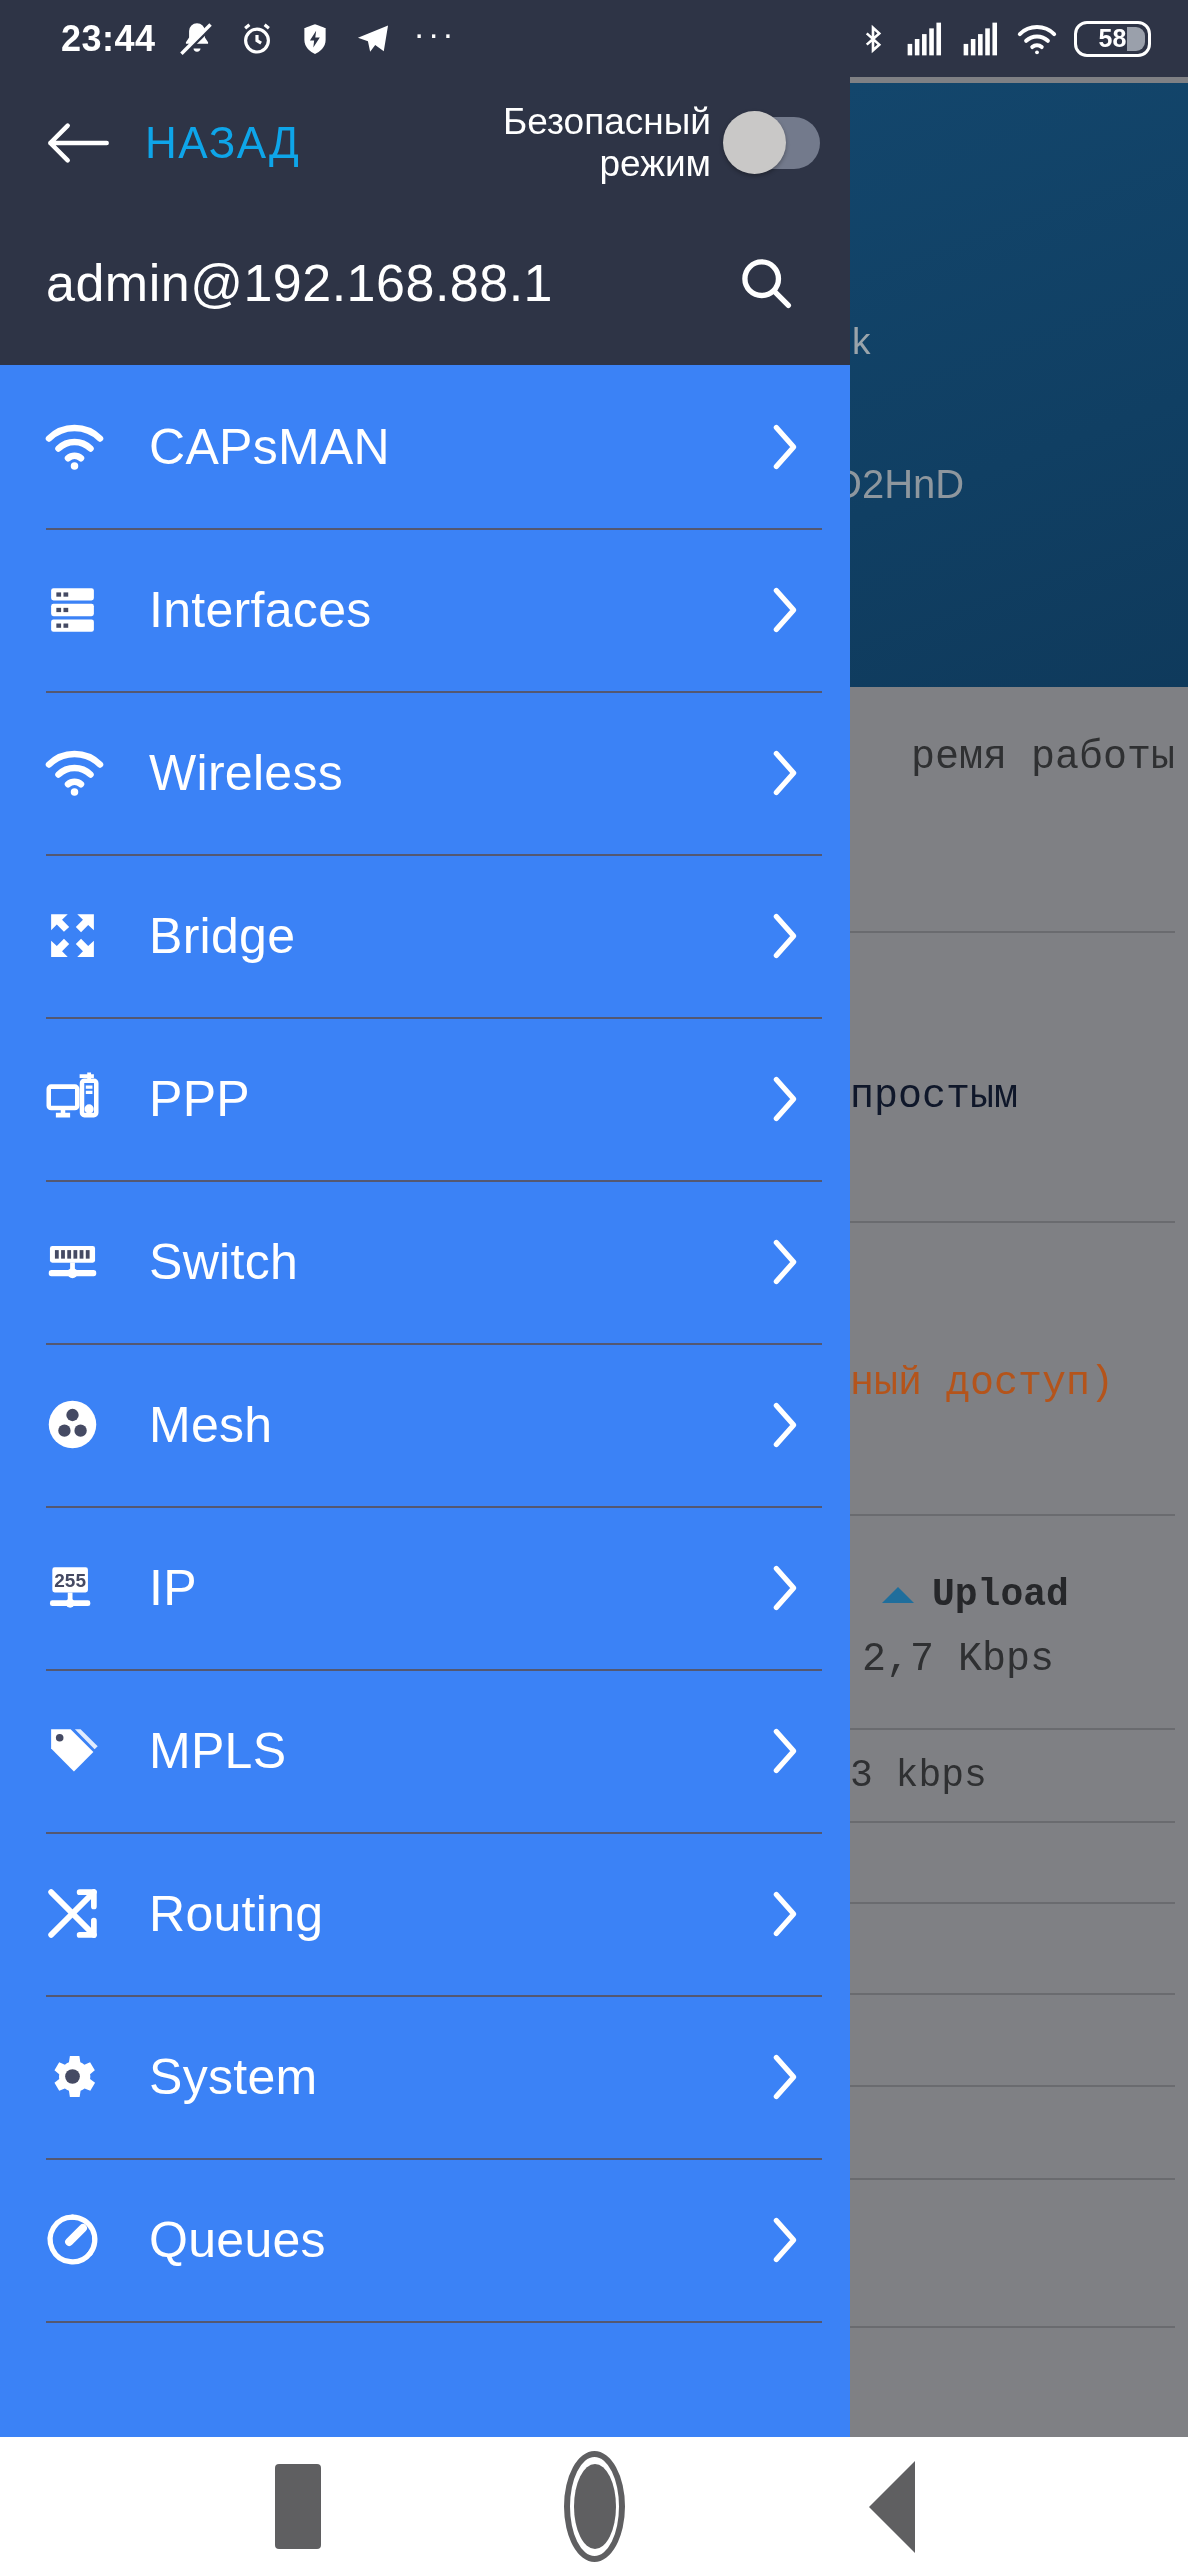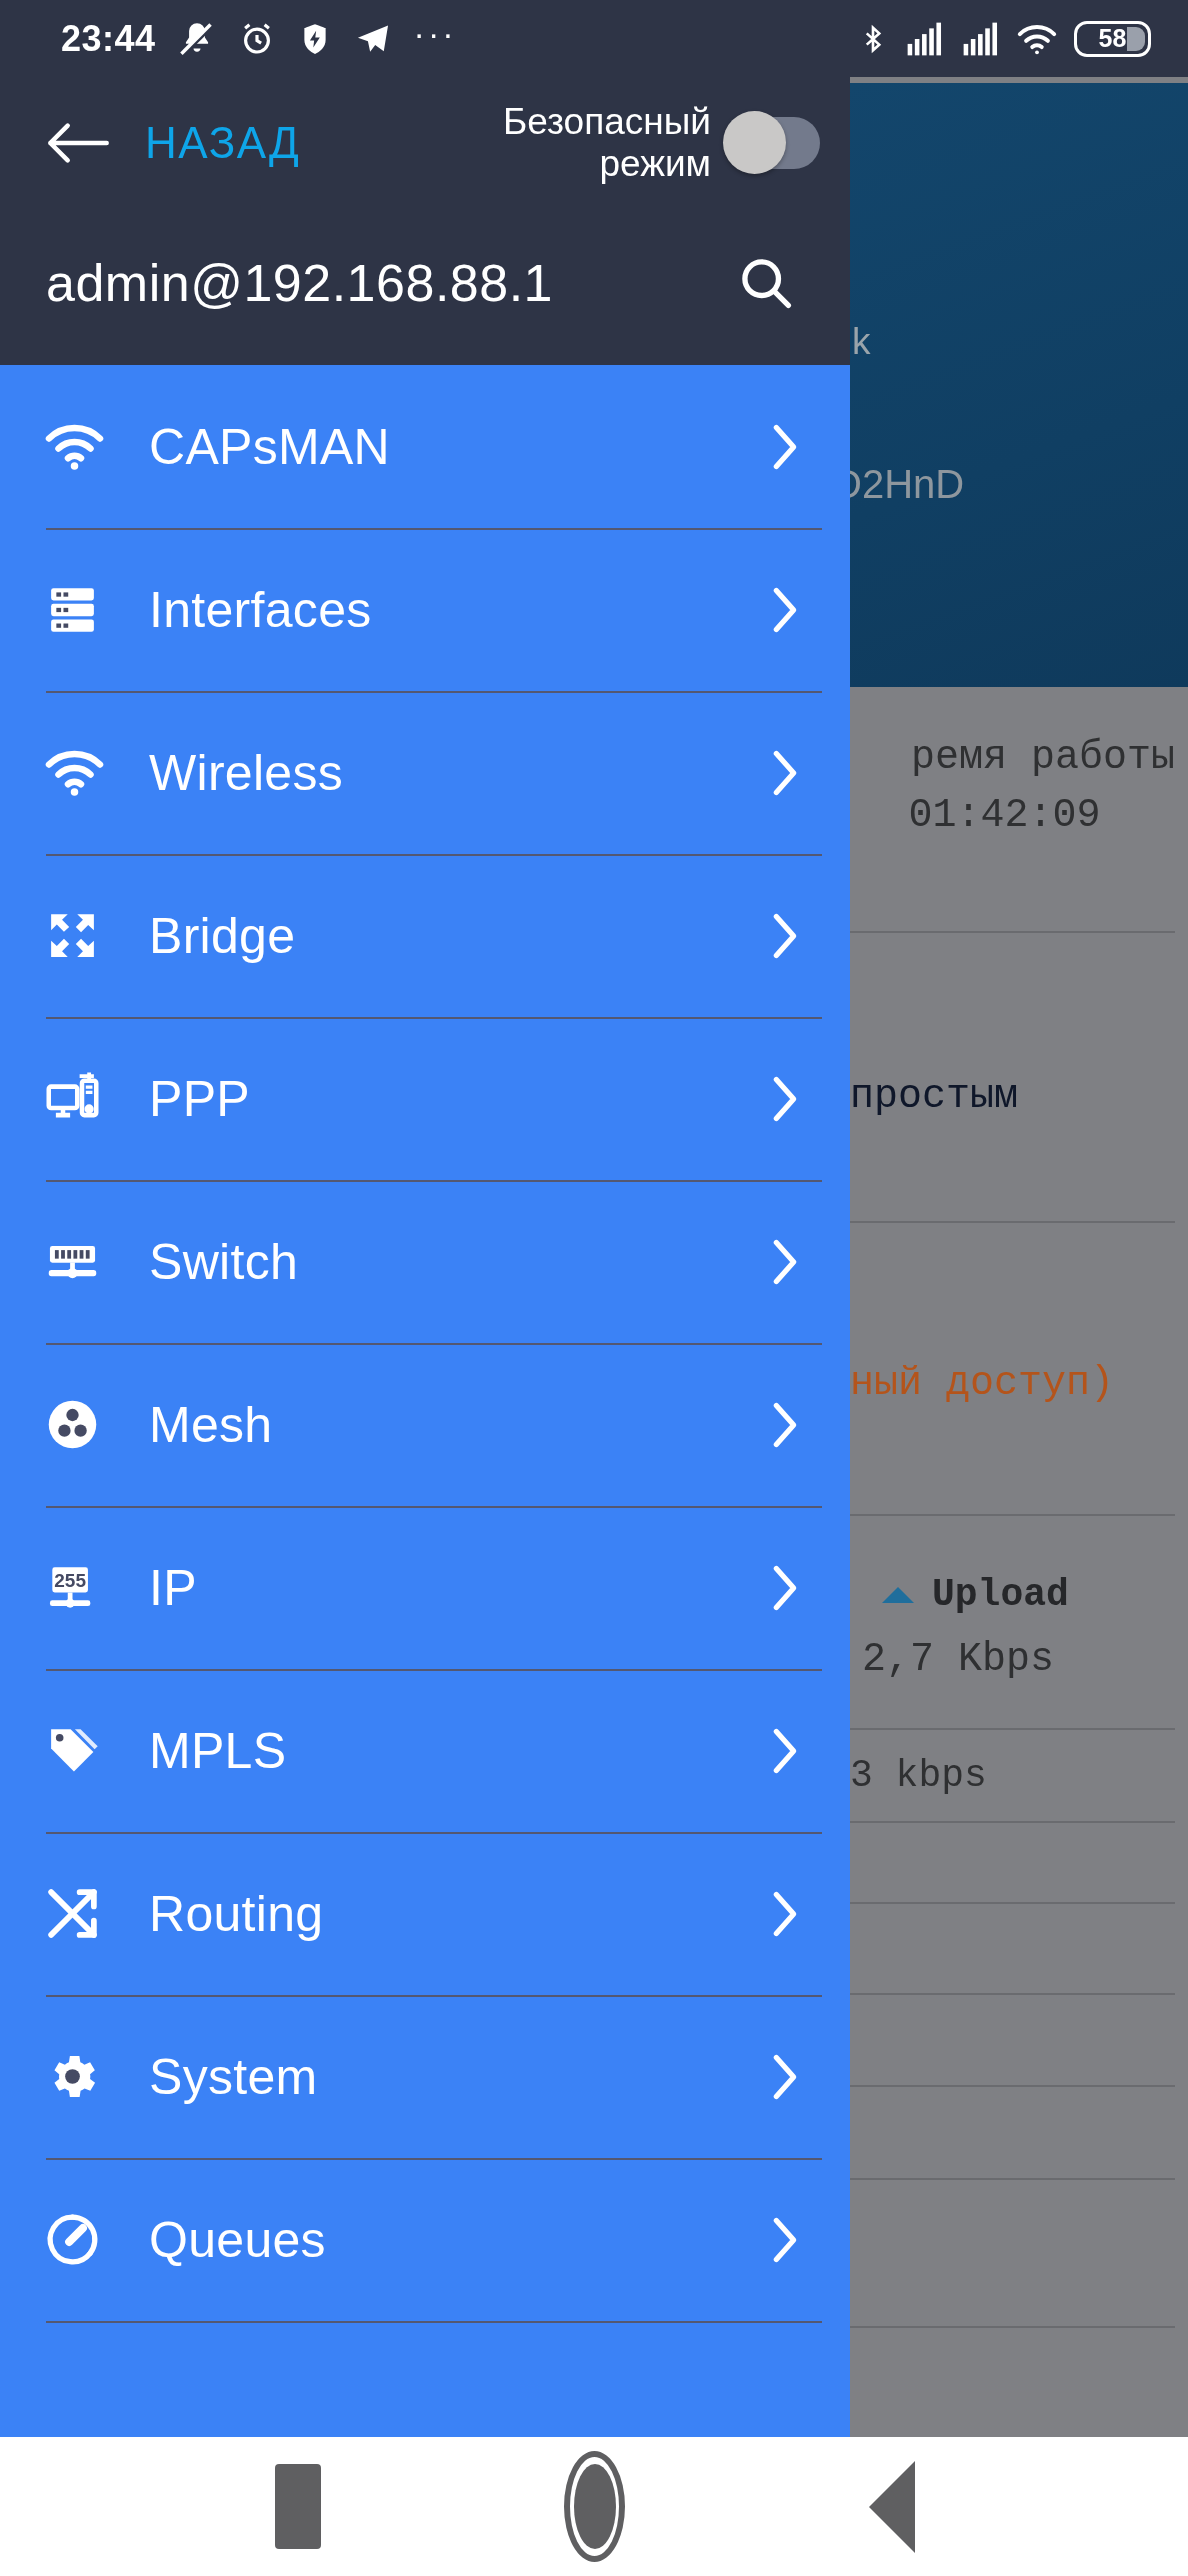--- a/index.html
+++ b/index.html
@@ -148,21 +148,20 @@
     <div id="bg-statusband"></div>
 
     <div id="bg-hero">
       
     </div>
 
     <div id="bg-hero-line1">k</div>
     <div id="bg-hero-line2">cD2HnD</div>
 
     <div class="bg-card" id="bg-uptime-label">ремя работы</div>
-    <div class="bg-card" id="bg-uptime-value">01:42:09</div>
     <div class="bg-sep" style="top:931px"></div>
 
     <div class="bg-card" id="bg-simple">простым</div>
     <div class="bg-sep" style="top:1221px"></div>
 
     <div class="bg-card" id="bg-access">ный доступ)</div>
     <div class="bg-sep" style="top:1514px"></div>
 
     <div class="bg-card" id="bg-upload-row">
       <span id="up-triangle"></span><span>Upload</span>

